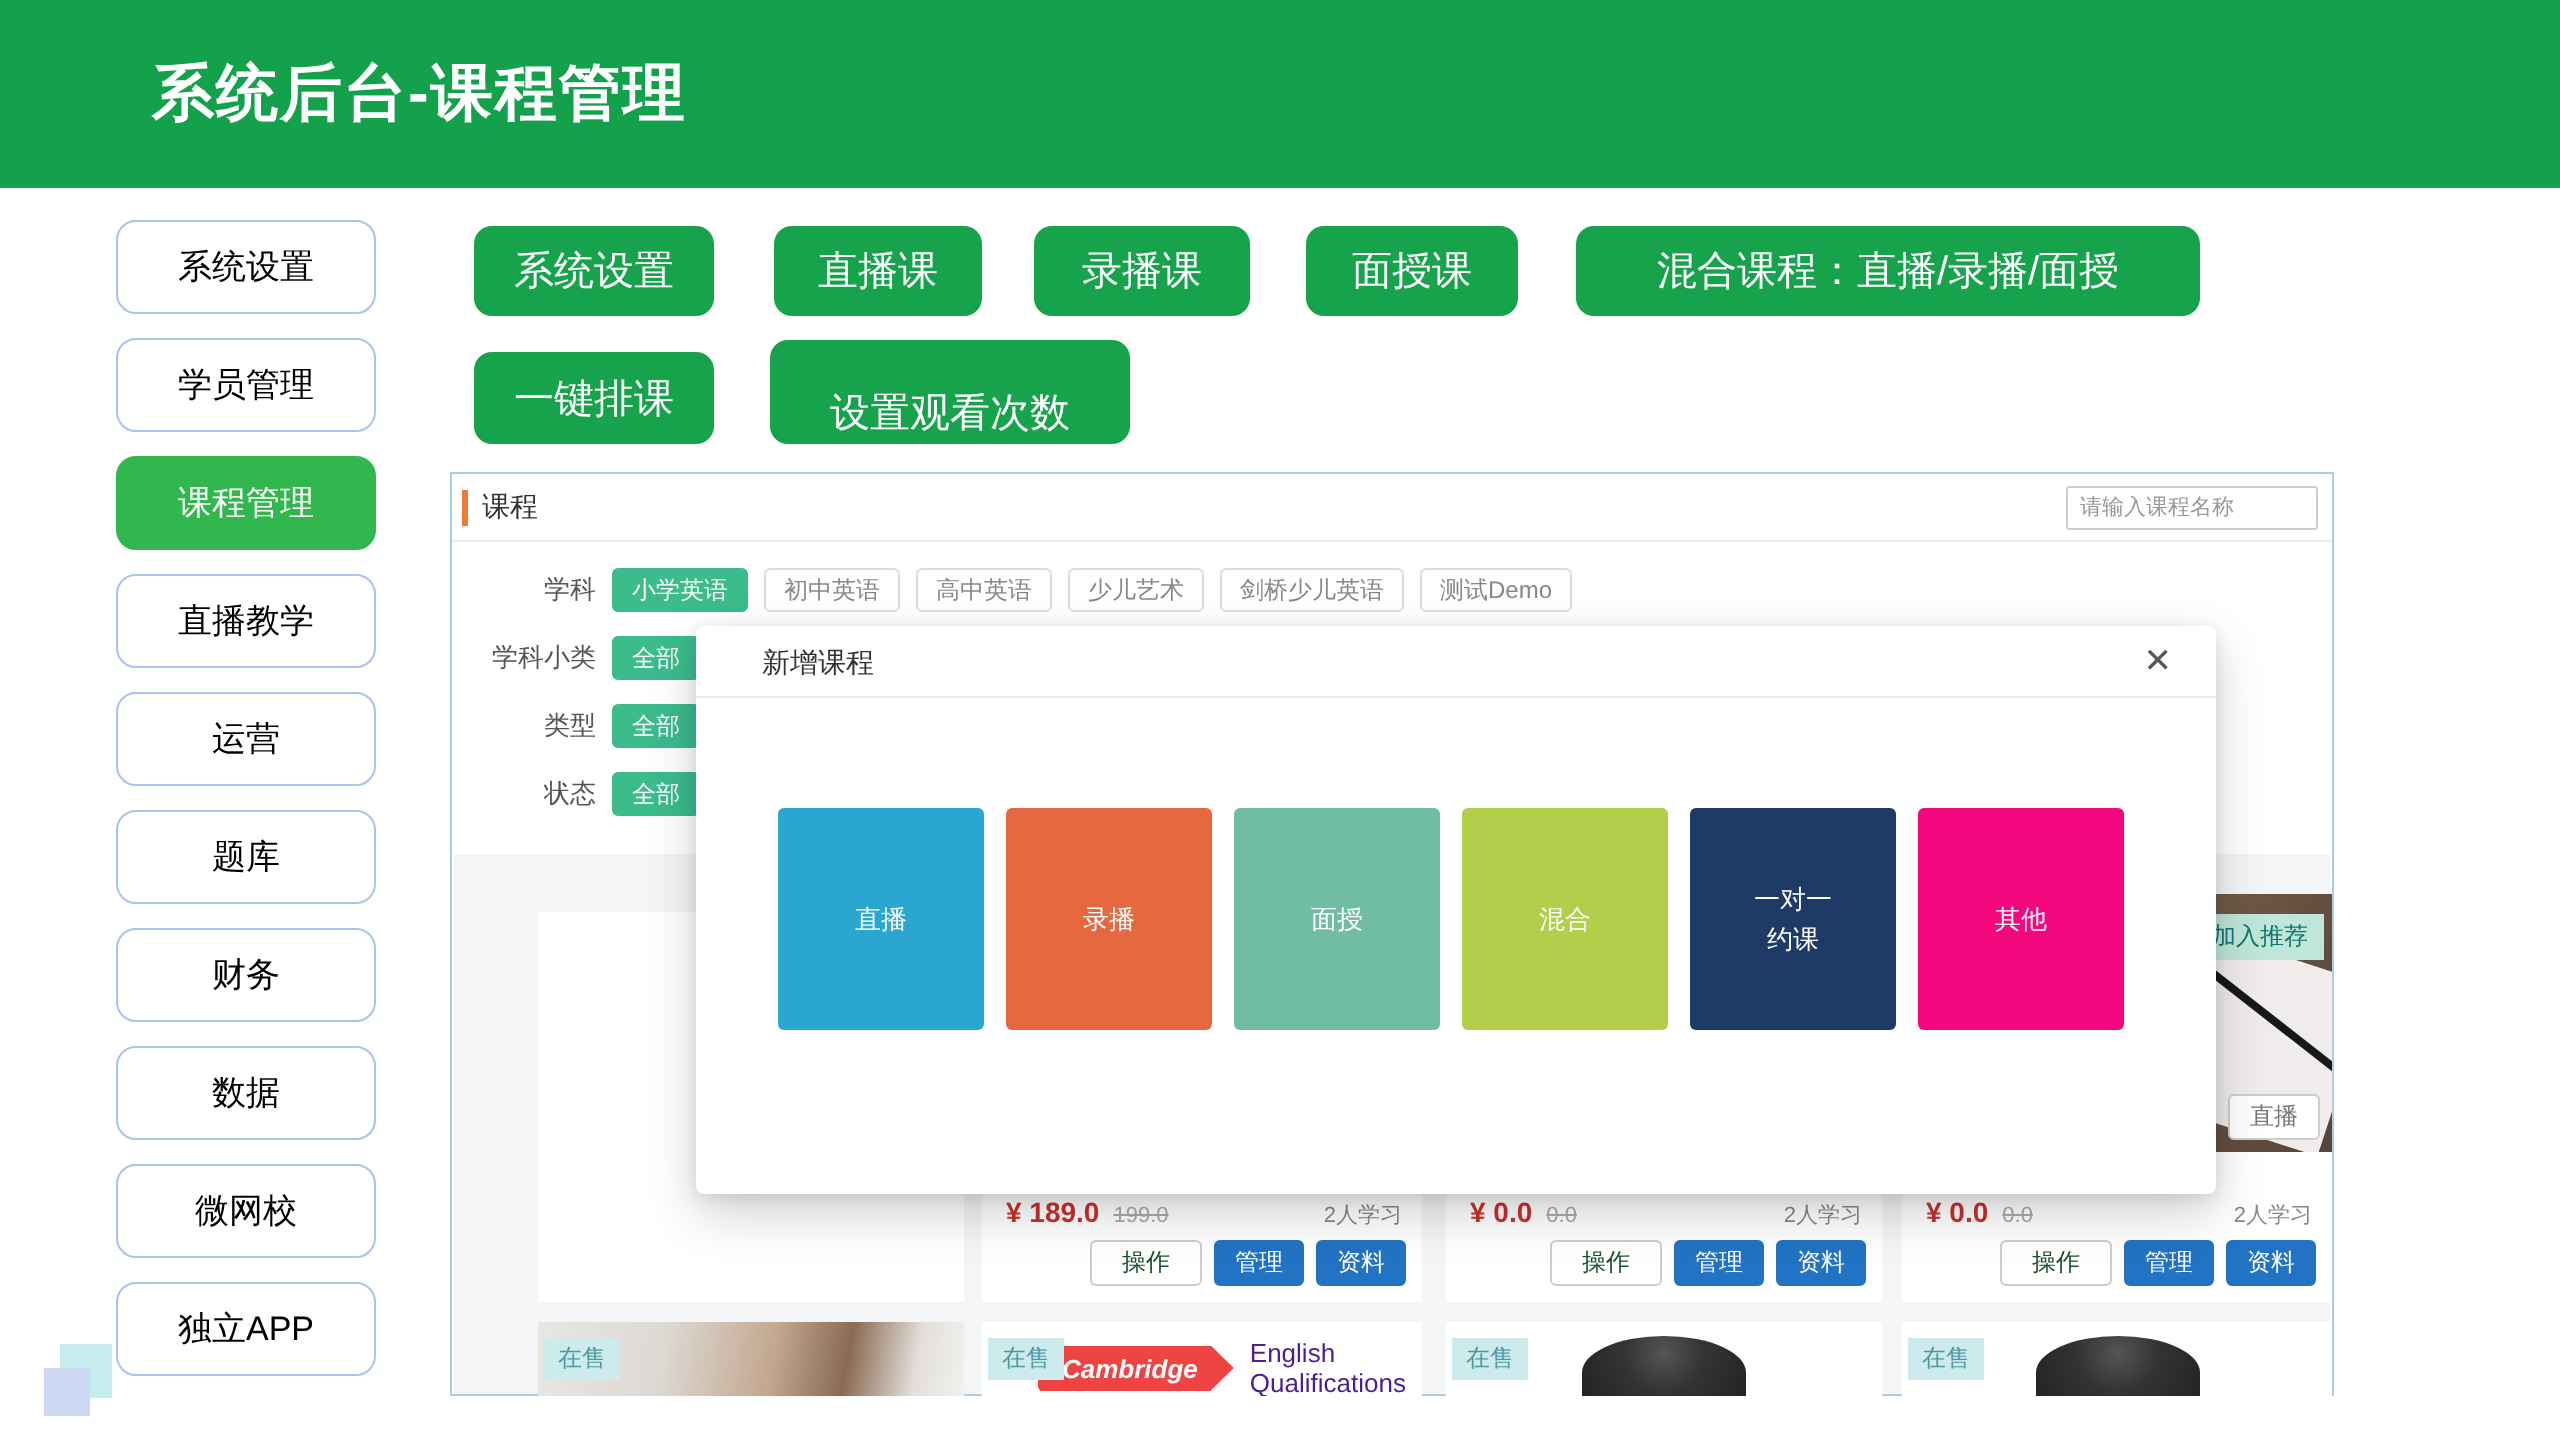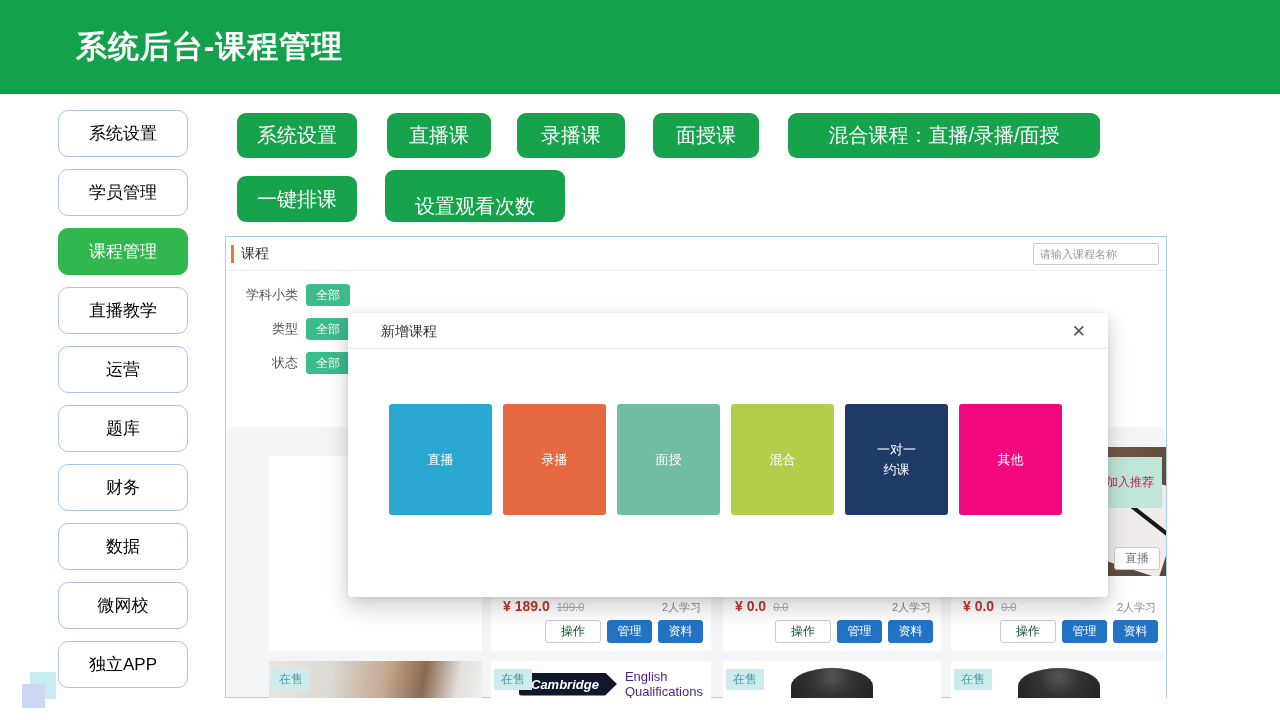--- a/index.html
+++ b/index.html
@@ -45,22 +45,22 @@
   .gray-zone { position:absolute; left:1px; top:190px; width:938px; height:270px; background:#f4f5f6; }
 
   
   .card { position:absolute; background:#fff; }
   .card .img-zone { position:absolute; left:0; top:-9px; width:100%; height:129px; overflow:hidden; }
   .desk-photo { position:absolute; inset:0;
     background:linear-gradient(115deg,#8d7663 0%,#7a6350 45%,#655040 75%,#57453a 100%); }
   .notepad { position:absolute; left:58%; top:22%; width:46%; height:70%; background:#efeceb;
     transform:rotate(18deg); border-left:10px solid #d8d4d2; }
   .pen { position:absolute; left:55%; top:40%; width:52%; height:4px; background:#17181c; transform:rotate(38deg); }
-  .badge-recommend { position:absolute; right:4px; top:10px; background:#bfe6d9; color:#be185d;
-    font-size:12px; padding:17px 8px; z-index:2; }
+  .badge-recommend { position:absolute; right:4px; top:10px; background:#bfe6d9; color:#0f766e;
+    font-size:12px; padding:3px 8px; z-index:2; }
   .badge-live { position:absolute; right:6px; bottom:6px; background:#fff; color:#777;
     border:1px solid #ccc; border-radius:3px; font-size:12px; padding:2px 10px; z-index:2; }
   .blur-title { position:absolute; left:12px; bottom:62px; height:7px; width:90px; background:#d9d9d9;
     border-radius:3px; filter:blur(1px); }
   .price-row { position:absolute; left:12px; right:10px; bottom:36px; display:flex; align-items:baseline; }
   .price { color:#c9302c; font-size:14px; font-weight:bold; }
   .old-price { color:#aaa; font-size:11px; text-decoration:line-through; margin-left:7px; }
   .students { margin-left:auto; color:#888; font-size:11px; }
   .action-row { position:absolute; right:8px; bottom:8px; display:flex; gap:6px; }
   .act-btn { height:23px; font-size:12px; border-radius:3px; display:flex; align-items:center;
@@ -68,21 +68,21 @@
   .act-white { width:56px; background:#fff; border:1px solid #ccc; color:#14532d; }
   .act-blue { width:45px; background:#2273c3; border:1px solid #2273c3; color:#fff; }
 
   
   .card2 { position:absolute; top:424px; height:37px; background:#fff; overflow:hidden; }
   .badge-sale { position:absolute; left:3px; top:8px; background:#cdeaec; color:#4d9aa2;
     font-size:12px; padding:2px 7px; z-index:3; }
   .woman-photo { position:absolute; inset:0;
     background:linear-gradient(100deg,#e9e7e3 0%,#dcd8d2 30%,#c3a78f 55%,#8a6a52 72%,#e2dfda 88%,#f2f1ef 100%); }
   .cam-row { position:absolute; left:28px; top:8px; display:flex; align-items:center; gap:8px; }
-  .cam-arrow { position:relative; background:#0f172a; color:#fff; font-size:13px; font-style:italic;
+  .cam-arrow { position:relative; background:#ef4444; color:#fff; font-size:13px; font-style:italic;
     font-weight:bold; padding:4px 18px 4px 12px; border-radius:3px;
     clip-path:polygon(0 0,88% 0,100% 50%,88% 100%,0 100%); }
   .cam-text { font-size:13px; font-weight:normal; color:#4c1d95; }
   .cylinder { position:absolute; left:50%; top:7px; transform:translateX(-50%); width:82px; height:48px;
     background:radial-gradient(ellipse at 50% 18%, #555 0%, #333 35%, #1d1d1d 100%);
     border-radius:50% 50% 8% 8% / 38% 38% 8% 8%; }
 
   
   .modal { position:absolute; left:348px; top:313px; width:760px; height:284px; background:#fff;
     border-radius:4px; box-shadow:0 10px 26px rgba(0,0,0,0.18), 0 2px 8px rgba(0,0,0,0.10); z-index:20; }
@@ -130,20 +130,29 @@
 
   <div class="panel">
     <div class="panel-header">
       <div class="panel-title-bar"></div>
       <div class="panel-title">课程</div>
       <input class="search-input" type="text" placeholder="请输入课程名称" style="">
     </div>
 
     <div class="filters">
       <div class="filter-row">
+        <div class="filter-label">学科</div>
+        <div class="tag active">小学英语</div>
+        <div class="tag">初中英语</div>
+        <div class="tag">高中英语</div>
+        <div class="tag">少儿艺术</div>
+        <div class="tag">剑桥少儿英语</div>
+        <div class="tag">测试Demo</div>
+      </div>
+      <div class="filter-row">
         <div class="filter-label">学科小类</div>
         <div class="tag active">全部</div>
       </div>
       <div class="filter-row">
         <div class="filter-label">类型</div>
         <div class="tag active">全部</div>
       </div>
       <div class="filter-row">
         <div class="filter-label">状态</div>
         <div class="tag active">全部</div>

